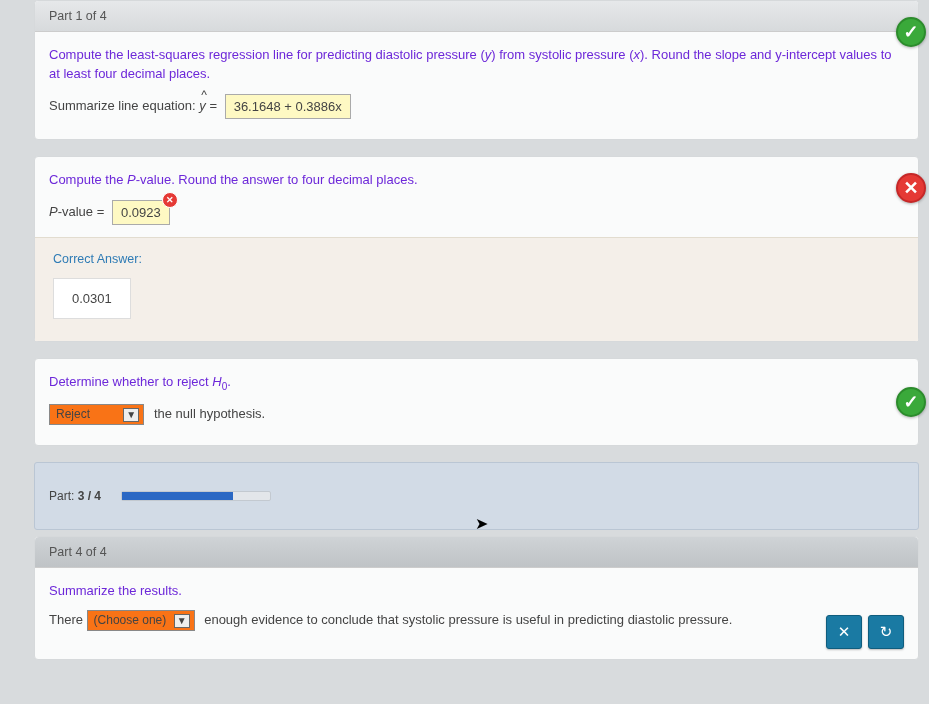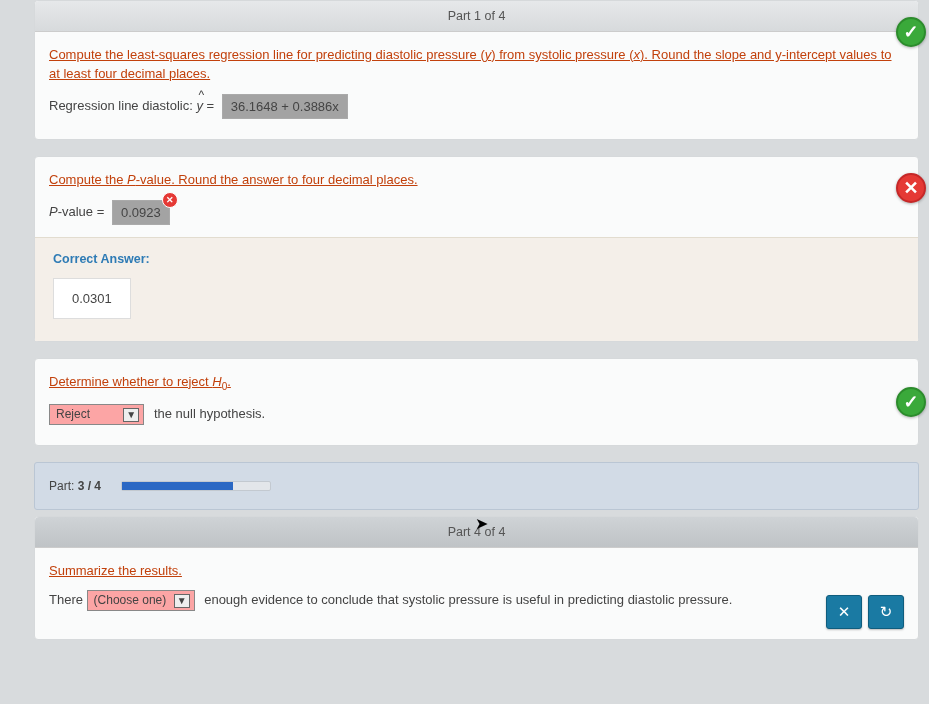--- a/index.html
+++ b/index.html
@@ -23,21 +23,20 @@
     position: relative;
     overflow: visible;
   }
   .part-header {
     background: linear-gradient(#e6e8ea, #d7dadc);
     padding: 8px 14px;
     font-size: 12.5px;
     color: #555;
     border-bottom: 1px solid #ccc;
     border-radius: 4px 4px 0 0;
-    text-align: center;
   }
   .part-body {
     padding: 14px 14px 20px 14px;
     position: relative;
   }
   .status-icon {
     position: absolute;
     right: -8px;
     top: 16px;
     width: 30px;
@@ -46,28 +45,28 @@
     display: flex;
     align-items: center;
     justify-content: center;
     font-size: 18px;
     color: #fff;
     font-weight: bold;
     box-shadow: 0 1px 3px rgba(0,0,0,0.3);
   }
   .status-correct { background:#3aa93a; border:2px solid #2c8c2c;}
   .status-wrong   { background:#e53935; border:2px solid #c62828;}
-  .q-text { color:#c2410c; line-height:1.45; margin-bottom:10px;text-decoration:underline;}
+  .q-text { color:#6d28d9; line-height:1.45; margin-bottom:10px;}
   .italic-var { font-style: italic; }
   .ans-box {
     display:inline-block;
     border:1px solid #aaa;
     padding:4px 8px;
     font-size:13px;
-    background:#a3a3a3;
+    background:#fef9c3;
     margin-left:4px;
     vertical-align: middle;
   }
   .mini-wrong {
     position: relative;
   }
   .mini-wrong::after{
     content:"✕";
     position:absolute;
     top:-9px; right:-9px;
@@ -82,55 +81,55 @@
     font-weight:bold;
   }
   .correct-ans-region{
     background:#f4efe9;
     border-top:1px solid #e2dccf;
     margin:12px -14px -20px -14px;
     padding:14px 18px 22px 18px;
   }
   .correct-ans-region .lbl{
     color:#2e7bb5;
-    font-weight:bold;
+    font-weight:normal;
     font-size:12.5px;
     margin-bottom:12px;
   }
   .correct-ans-region .valbox{
     display:inline-block;
     background:#fff;
     border:1px solid #ddd;
     padding:12px 18px;
     color:#444;
   }
   .select-box{
     display:inline-block;
     border:1px solid #888;
-    background:#fca5a5;
+    background:#f97316;
     padding:2px 4px 2px 6px;
     font-size:12px;
     margin-right:6px;
     vertical-align:middle;
   }
   .select-box .dd-arrow{
     display:inline-block;
     margin-left:30px;
     border:1px solid #666;
     padding:0 2px;
     font-size:10px;
     line-height:12px;
     background:#eee;
   }
   .select-box.small .dd-arrow{ margin-left:4px; }
   .progress-bar-row{
     background:#d2dbe6;
     border:1px solid #bac6d4;
     border-radius:3px;
-    padding:16px 14px;
+    padding:26px 14px;
     margin-bottom:6px;
     display:flex;
     align-items:center;
     gap:20px;
   }
   .progress-bar-row .lbl{
     font-size:12px;color:#444;
   }
   .progress-track{
     width:150px;height:10px;
@@ -175,21 +174,21 @@
 <div class="container">
 
   <div class="part">
     <div class="part-header">Part 1 of 4</div>
     <div class="status-icon status-correct">✓</div>
     <div class="part-body">
       <div class="q-text">
         <span>Compute the least-squares regression line for predicting diastolic pressure (</span><span class="italic-var">y</span><span>) from systolic pressure (</span><span class="italic-var">x</span><span>). Round the slope and y-intercept values to at least four decimal places.</span>
       </div>
       <div>
-        <span>Regression line diastolic: </span>
+        <span>Summarize line equation: </span>
         <span class="yhat">y</span>
         <span> = </span>
         <span class="ans-box">36.1648 + 0.3886x</span>
       </div>
     </div>
   </div>
 
   <div class="part">
     <div class="status-icon status-wrong">✕</div>
     <div class="part-body">

